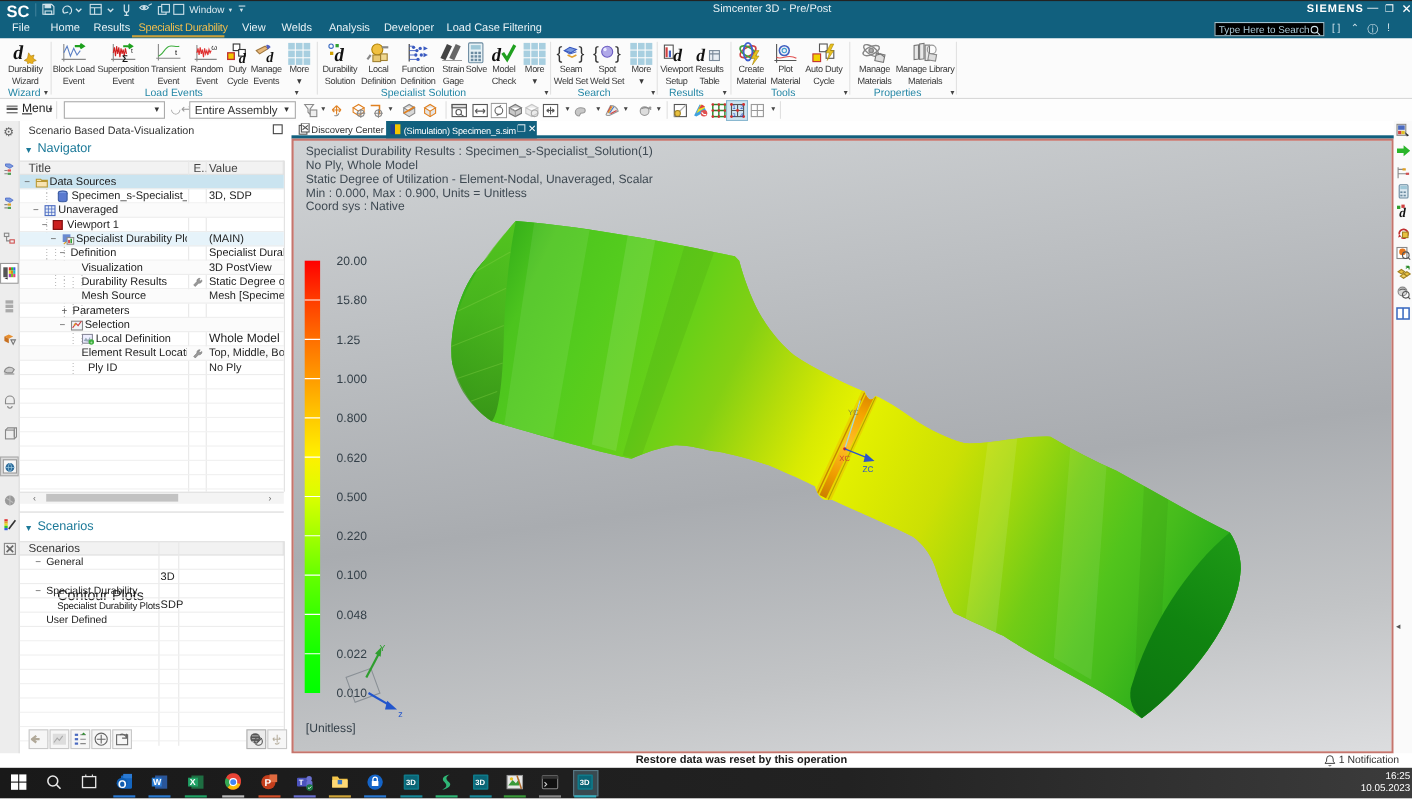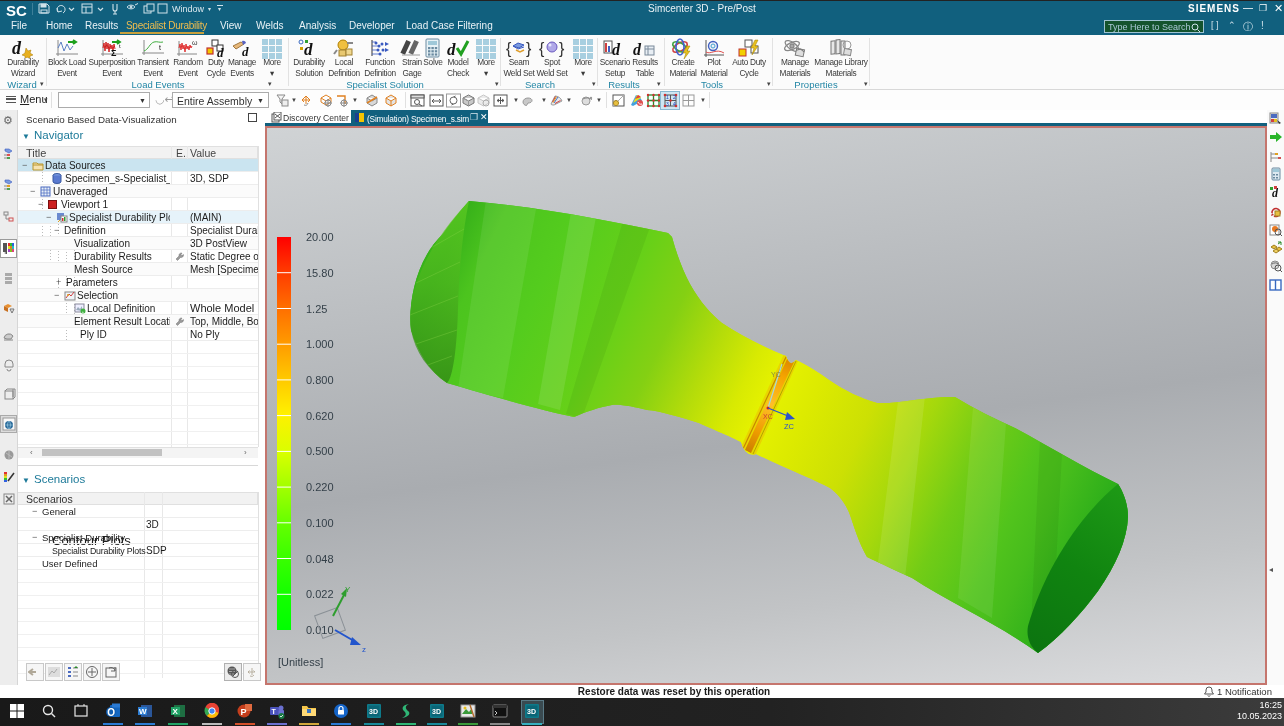--- a/index.html
+++ b/index.html
@@ -51,21 +51,21 @@
   <div class="abs tt" style="left:46px;top:20px;font-size:10px;color:#e9f2f6">Home</div>
   <div class="abs tt" style="left:85px;top:20px;font-size:10px;color:#e9f2f6">Results</div>
   <div class="abs" style="left:126px;top:20px;font-size:10px;letter-spacing:-0.3px;color:#eebc4e">Specialist Durability</div>
   <div class="abs" style="left:120px;top:32px;width:84px;height:2px;background:#c8a03c"></div>
   <div class="abs tt" style="left:220px;top:20px;font-size:10px;color:#e9f2f6">View</div>
   <div class="abs tt" style="left:256px;top:20px;font-size:10px;color:#e9f2f6">Welds</div>
   <div class="abs tt" style="left:299px;top:20px;font-size:10px;color:#e9f2f6">Analysis</div>
   <div class="abs tt" style="left:349px;top:20px;font-size:10px;color:#e9f2f6">Developer</div>
   <div class="abs tt" style="left:406px;top:20px;font-size:10px;color:#e9f2f6">Load Case Filtering</div>
 
-  <div class="abs" style="left:1104px;top:20px;width:100px;height:13px;border:1px solid #9fc3d2;background:#14532d">
+  <div class="abs" style="left:1104px;top:20px;width:100px;height:13px;border:1px solid #9fc3d2;background:#000000">
     <div class="abs" style="left:3px;top:1px;font-size:9px;color:#a9c8d5">Type Here to Search</div>
     <svg class="abs" style="left:86px;top:2px" width="10" height="10" viewBox="0 0 10 10">
         <circle cx="4" cy="4" r="3" fill="none" stroke="#cfe2ea"></circle>
         <line x1="6.5" y1="6.5" x2="9" y2="9" stroke="#cfe2ea"></line>
       </svg>
   </div>
   <div class="abs tt" style="left:1211px;top:20px;font-size:9px;color:#cfe2ea">[ ]</div>
   <div class="abs tt" style="left:1228px;top:20px;font-size:9px;color:#cfe2ea">⌃</div>
   <div class="abs tt" style="left:1243px;top:20px;font-size:10px;color:#cfe2ea">ⓘ</div>
   <div class="abs tt" style="left:1261px;top:20px;font-size:10px;color:#cfe2ea">!</div>
@@ -249,21 +249,21 @@
         </g>
       </svg></div>
 <div class="riblab" style="left:538px;width:90px">More
 ▾</div>
 <div class="ribicon" style="left:602px"><svg width="26" height="20" viewBox="0 0 26 20">
         <rect x="2" y="3" width="8" height="12" fill="#fff" stroke="#555"></rect>
         <rect x="3" y="5" width="2" height="9" fill="#d04040"></rect>
         <rect x="6" y="8" width="2" height="6" fill="#4060c0"></rect>
         <text x="10" y="17" font-size="16" font-style="italic" font-weight="bold" font-family="Liberation Serif,serif" fill="#111">d</text>
       </svg></div>
-<div class="riblab" style="left:570px;width:90px">Scenario
+<div class="riblab" style="left:570px;width:90px">Viewport
 Setup</div>
 <div class="ribicon" style="left:632px"><svg width="26" height="20" viewBox="0 0 26 20">
         <text x="1" y="17" font-size="16" font-style="italic" font-weight="bold" font-family="Liberation Serif,serif" fill="#111">d</text>
         <rect x="13" y="8" width="9" height="9" fill="#e8eef4" stroke="#7a8a9a"></rect>
         <path d="M13,11 h9 M16,8 v9" stroke="#7a8a9a"></path>
       </svg></div>
 <div class="riblab" style="left:600px;width:90px">Results
 Table</div>
 <div class="ribicon" style="left:669px"><svg width="28" height="22" viewBox="0 0 28 22">
         <g fill="none" stroke-width="1.6">
@@ -773,20 +773,25 @@
   <div class="abs" style="left:18px;top:3px;font-size:8.6px;color:#333;white-space:nowrap">Discovery Center</div>
   <div class="abs" style="left:86px;top:0;width:137px;height:16px;background:#11607e">
     <div class="abs" style="left:4px;top:3px;width:9px;height:9px;background:linear-gradient(90deg,#1b3f8f 45%,#f4c400 45%)"></div>
     <div class="abs" style="left:16px;top:3.5px;font-size:8.3px;letter-spacing:-0.2px;color:#fff;white-space:nowrap">(Simulation) Specimen_s.sim</div>
     <div class="abs" style="left:119px;top:2px;font-size:9px;color:#d7e5ec">❐</div>
     <div class="abs" style="left:129px;top:2px;font-size:9px;color:#fff">✕</div>
   </div>
 </div>
 
 <div class="abs" style="left:265px;top:126px;width:1002px;height:559px;border:2px solid #c5756d;background:linear-gradient(172deg,#d0d3d5 0%,#bcbfc2 28%,#a9acb0 55%,#c2c4c6 80%,#dcdddf 100%)" id="vp">
+  <div class="abs" style="left:11px;top:4px;font-size:11px;color:#3f4a53;line-height:12.6px;white-space:pre">Specialist Durability Results : Specimen_s-Specialist_Solution(1)
+No Ply, Whole Model
+Static Degree of Utilization - Element-Nodal, Unaveraged, Scalar
+Min : 0.000, Max : 0.900, Units = Unitless
+Coord sys : Native</div>
   <div class="abs" style="left:11px;top:528px;font-size:11px;color:#333f48">[Unitless]</div>
 </div>
 <svg class="abs" style="left:265px;top:126px" width="1002" height="559" viewBox="265 126 1002 559" id="vpsvg">
   <defs>
     <linearGradient id="axg" gradientUnits="userSpaceOnUse" x1="440" y1="267" x2="1078" y2="568">
       <stop offset="0" stop-color="#38b21a"></stop>
       <stop offset="0.05" stop-color="#4cc41e"></stop>
       <stop offset="0.14" stop-color="#54cc1e"></stop>
       <stop offset="0.25" stop-color="#66d018"></stop>
       <stop offset="0.33" stop-color="#84d013"></stop>

